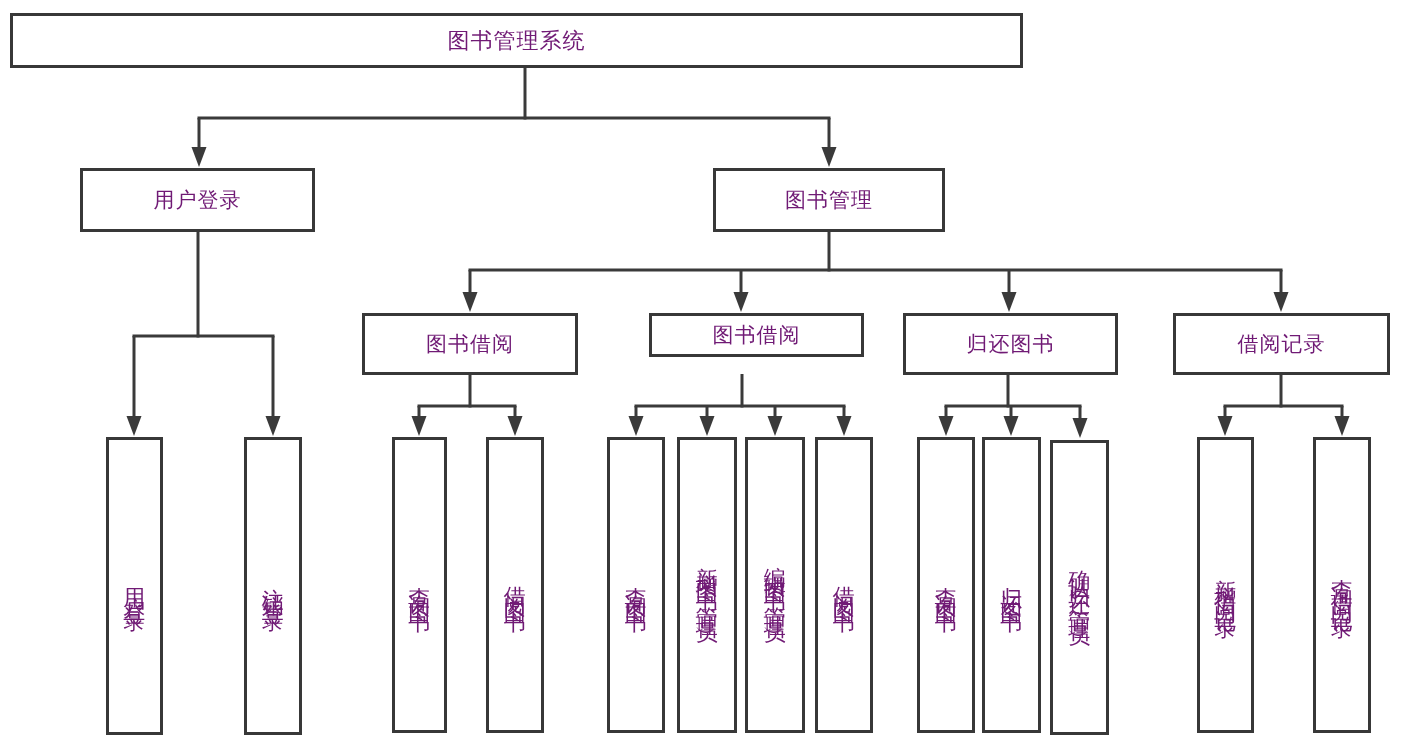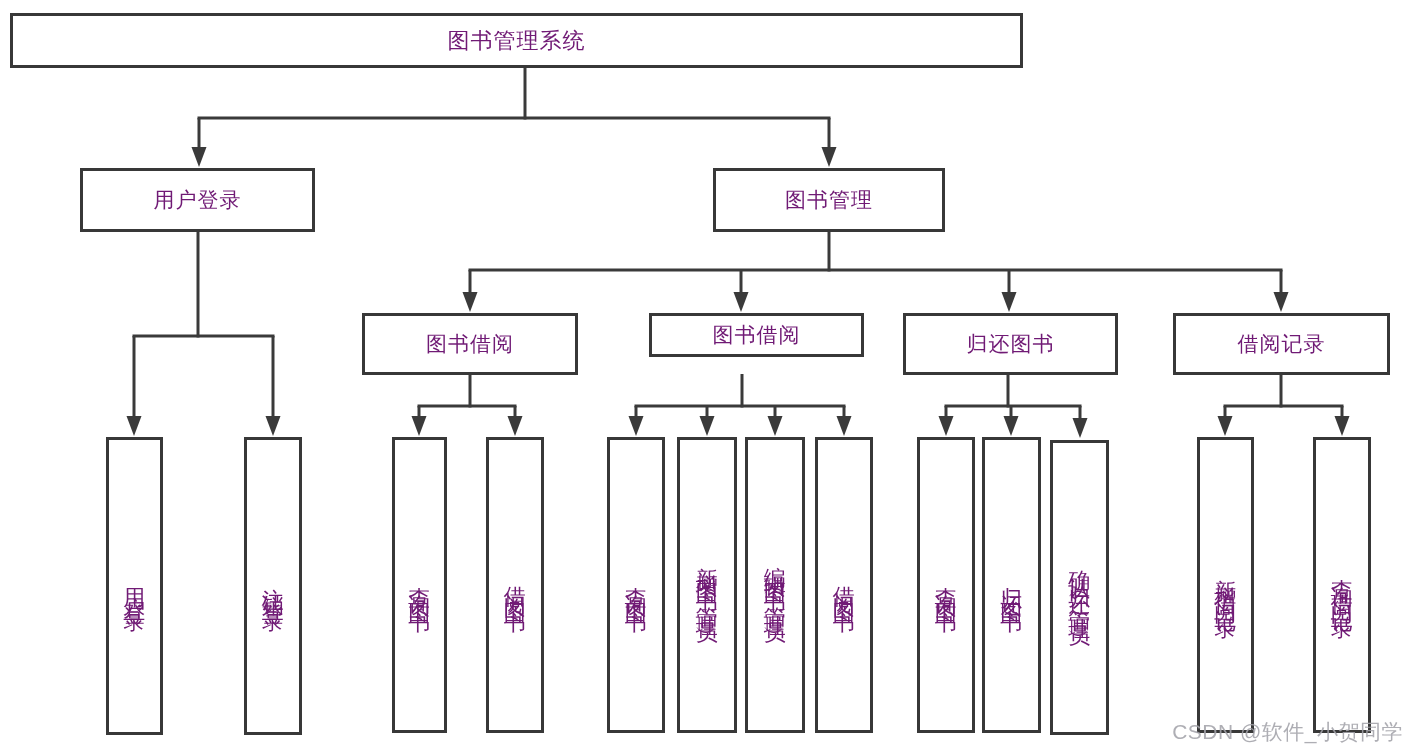--- a/index.html
+++ b/index.html
@@ -180,15 +180,14 @@
     <span class="vlabel">确认归还（管理员）</span>
   </div>
 
   <div class="box" style="left:1197px; top:437px; width:57px; height:296px;">
     <span class="vlabel">新增借阅记录</span>
   </div>
   <div class="box" style="left:1313px; top:437px; width:58px; height:296px;">
     <span class="vlabel">查询借阅记录</span>
   </div>
 
-  <div id="watermark">CSDN @软件_小贺同学</div>
 
 </div>
 
 </body></html>

